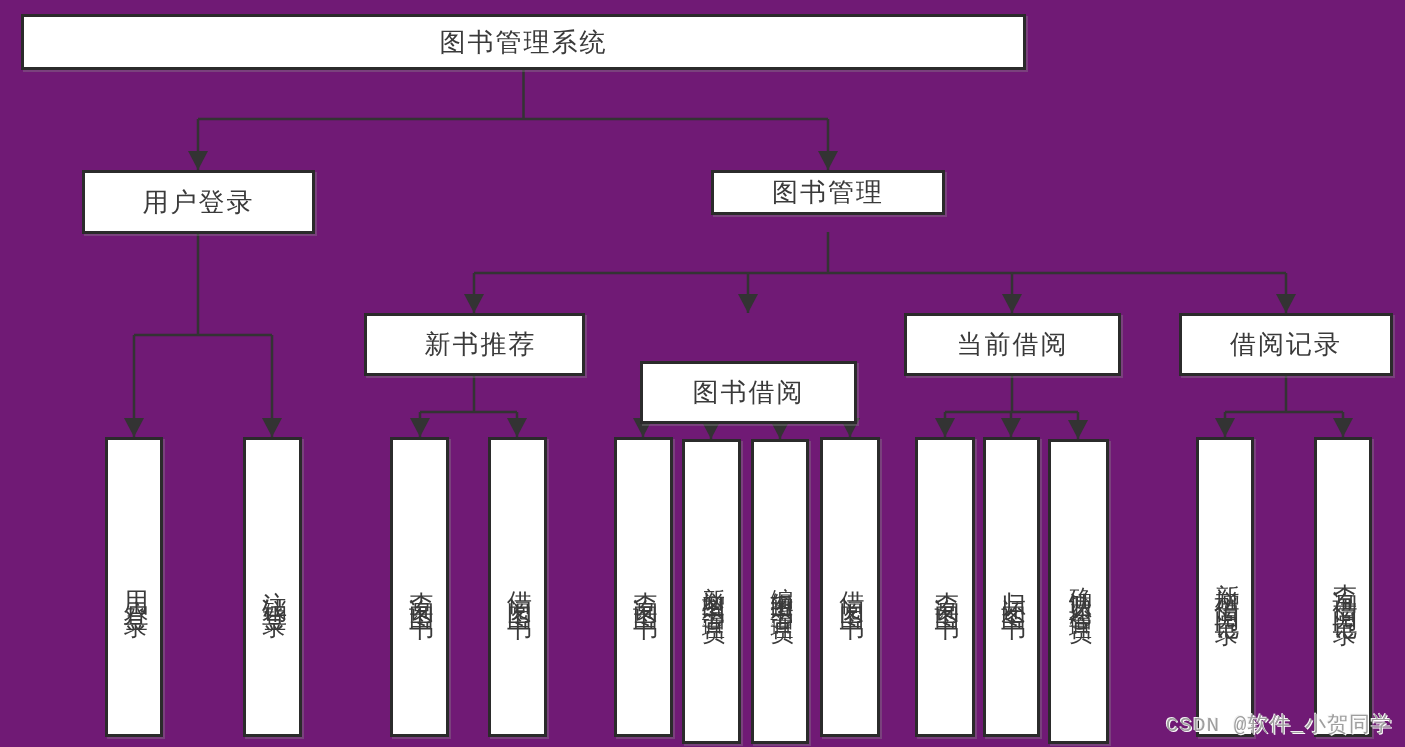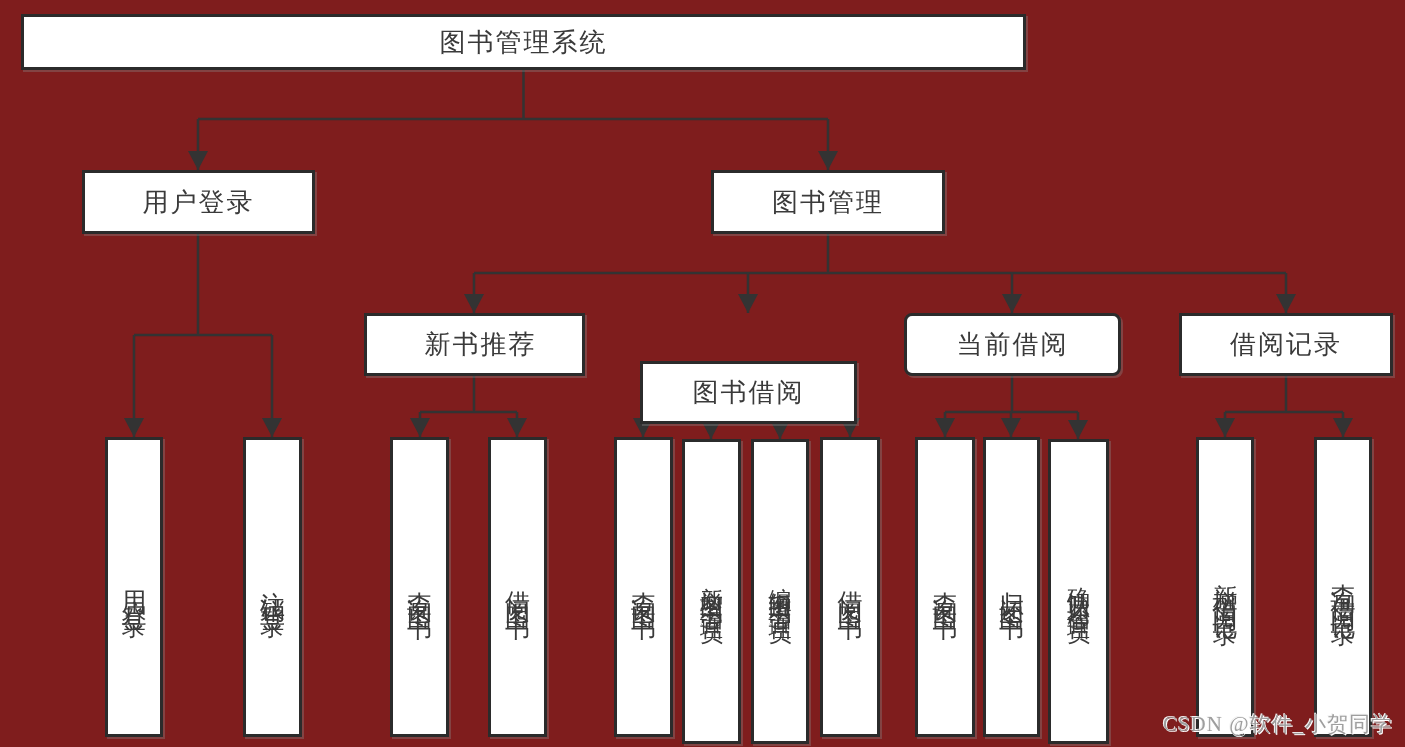--- a/index.html
+++ b/index.html
@@ -1,21 +1,21 @@
 <!DOCTYPE html>
 <html><head>
 <meta charset="utf-8">
 <style>
   html, body { margin: 0; padding: 0; background: #ffffff; }
   #canvas {
     position: relative;
     width: 1405px;
     height: 747px;
-    background: #7f1d1d;
-    font-family: Liberation Serif, serif;
+    background: #701a75;
+    font-family: Liberation Mono, monospace;
     overflow: hidden;
   }
   #connectors {
     position: absolute;
     left: 0; top: 0;
     width: 1405px; height: 747px;
   }
   .node {
     position: absolute;
     box-sizing: border-box;
@@ -97,25 +97,25 @@
 
       <path d="M1286,376 L1286,412 M1225,412 L1343,412"></path>
       <line x1="1225" y1="412" x2="1225" y2="437" marker-end="url(#arrow)"></line>
       <line x1="1343" y1="412" x2="1343" y2="437" marker-end="url(#arrow)"></line>
     </g>
   </svg>
 
   <div class="node root-node" style="left:21px;top:14px;width:1005px;height:56px;">图书管理系统</div>
 
   <div class="node h-node" style="left:82px;top:170px;width:233px;height:64px;">用户登录</div>
-  <div class="node h-node" style="left:711px;top:170px;width:234px;height:64px;">图书管理</div>
+  <div class="node h-node" style="left:711px;top:170px;width:234px;height:45px;">图书管理</div>
 
   <div class="node h-node" style="left:364px;top:313px;width:221px;height:63px;padding-left:12px;">新书推荐</div>
   <div class="node h-node" style="left:640px;top:313px;width:217px;height:63px;margin-top:48px;">图书借阅</div>
-  <div class="node h-node" style="left:904px;top:313px;width:217px;height:63px;border-radius:8px;">当前借阅</div>
+  <div class="node h-node" style="left:904px;top:313px;width:217px;height:63px;">当前借阅</div>
   <div class="node h-node" style="left:1179px;top:313px;width:214px;height:63px;">借阅记录</div>
 
   <div class="node v-node" style="left:105px;top:437px;width:58px;height:300px;">
     <span>用户登录</span>
   </div>
   <div class="node v-node" style="left:243px;top:437px;width:59px;height:300px;">
     <span>注销登录</span>
   </div>
 
   <div class="node v-node" style="left:390px;top:437px;width:59px;height:300px;">

